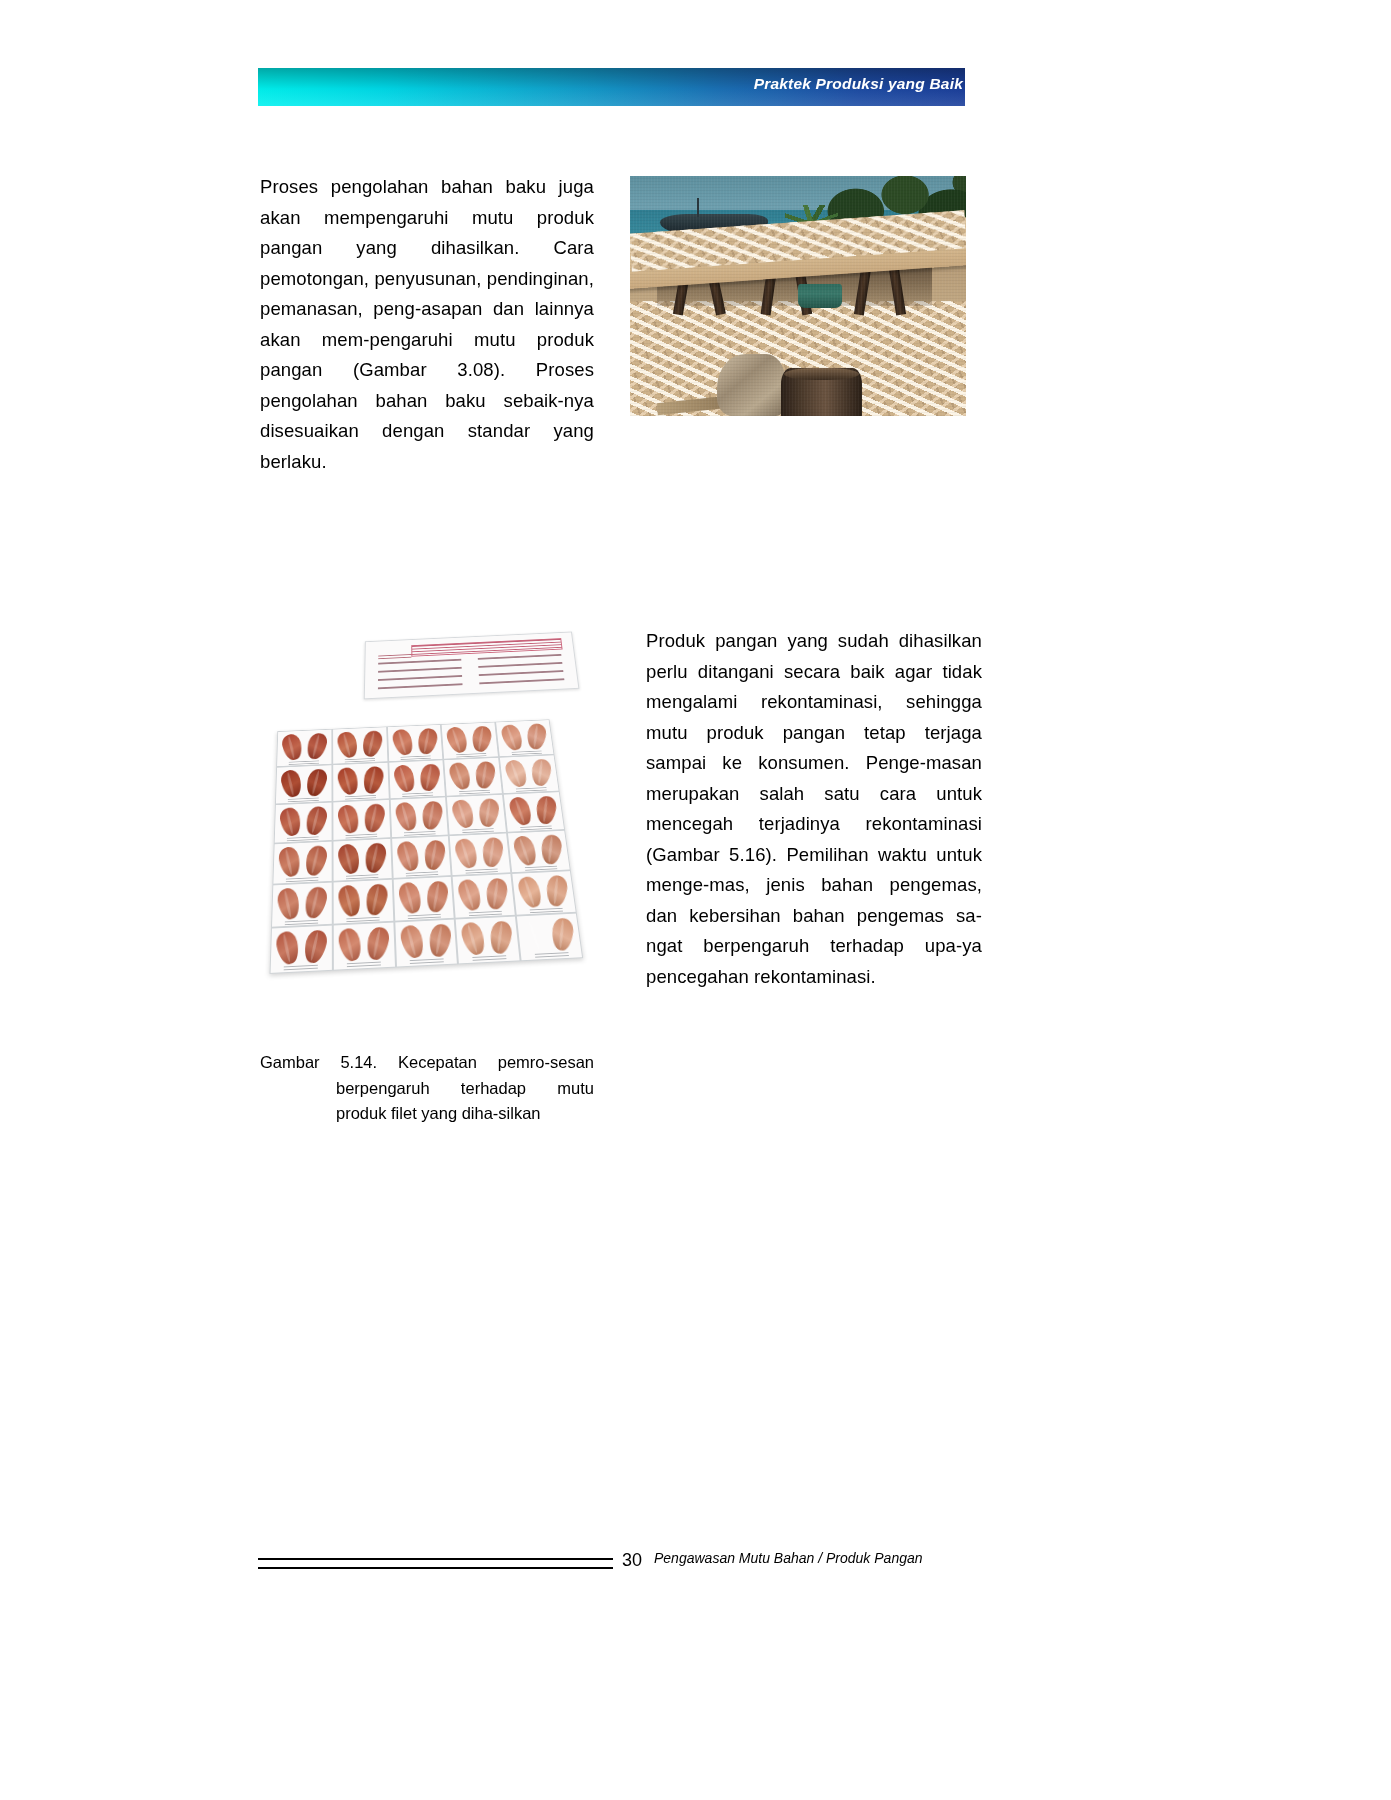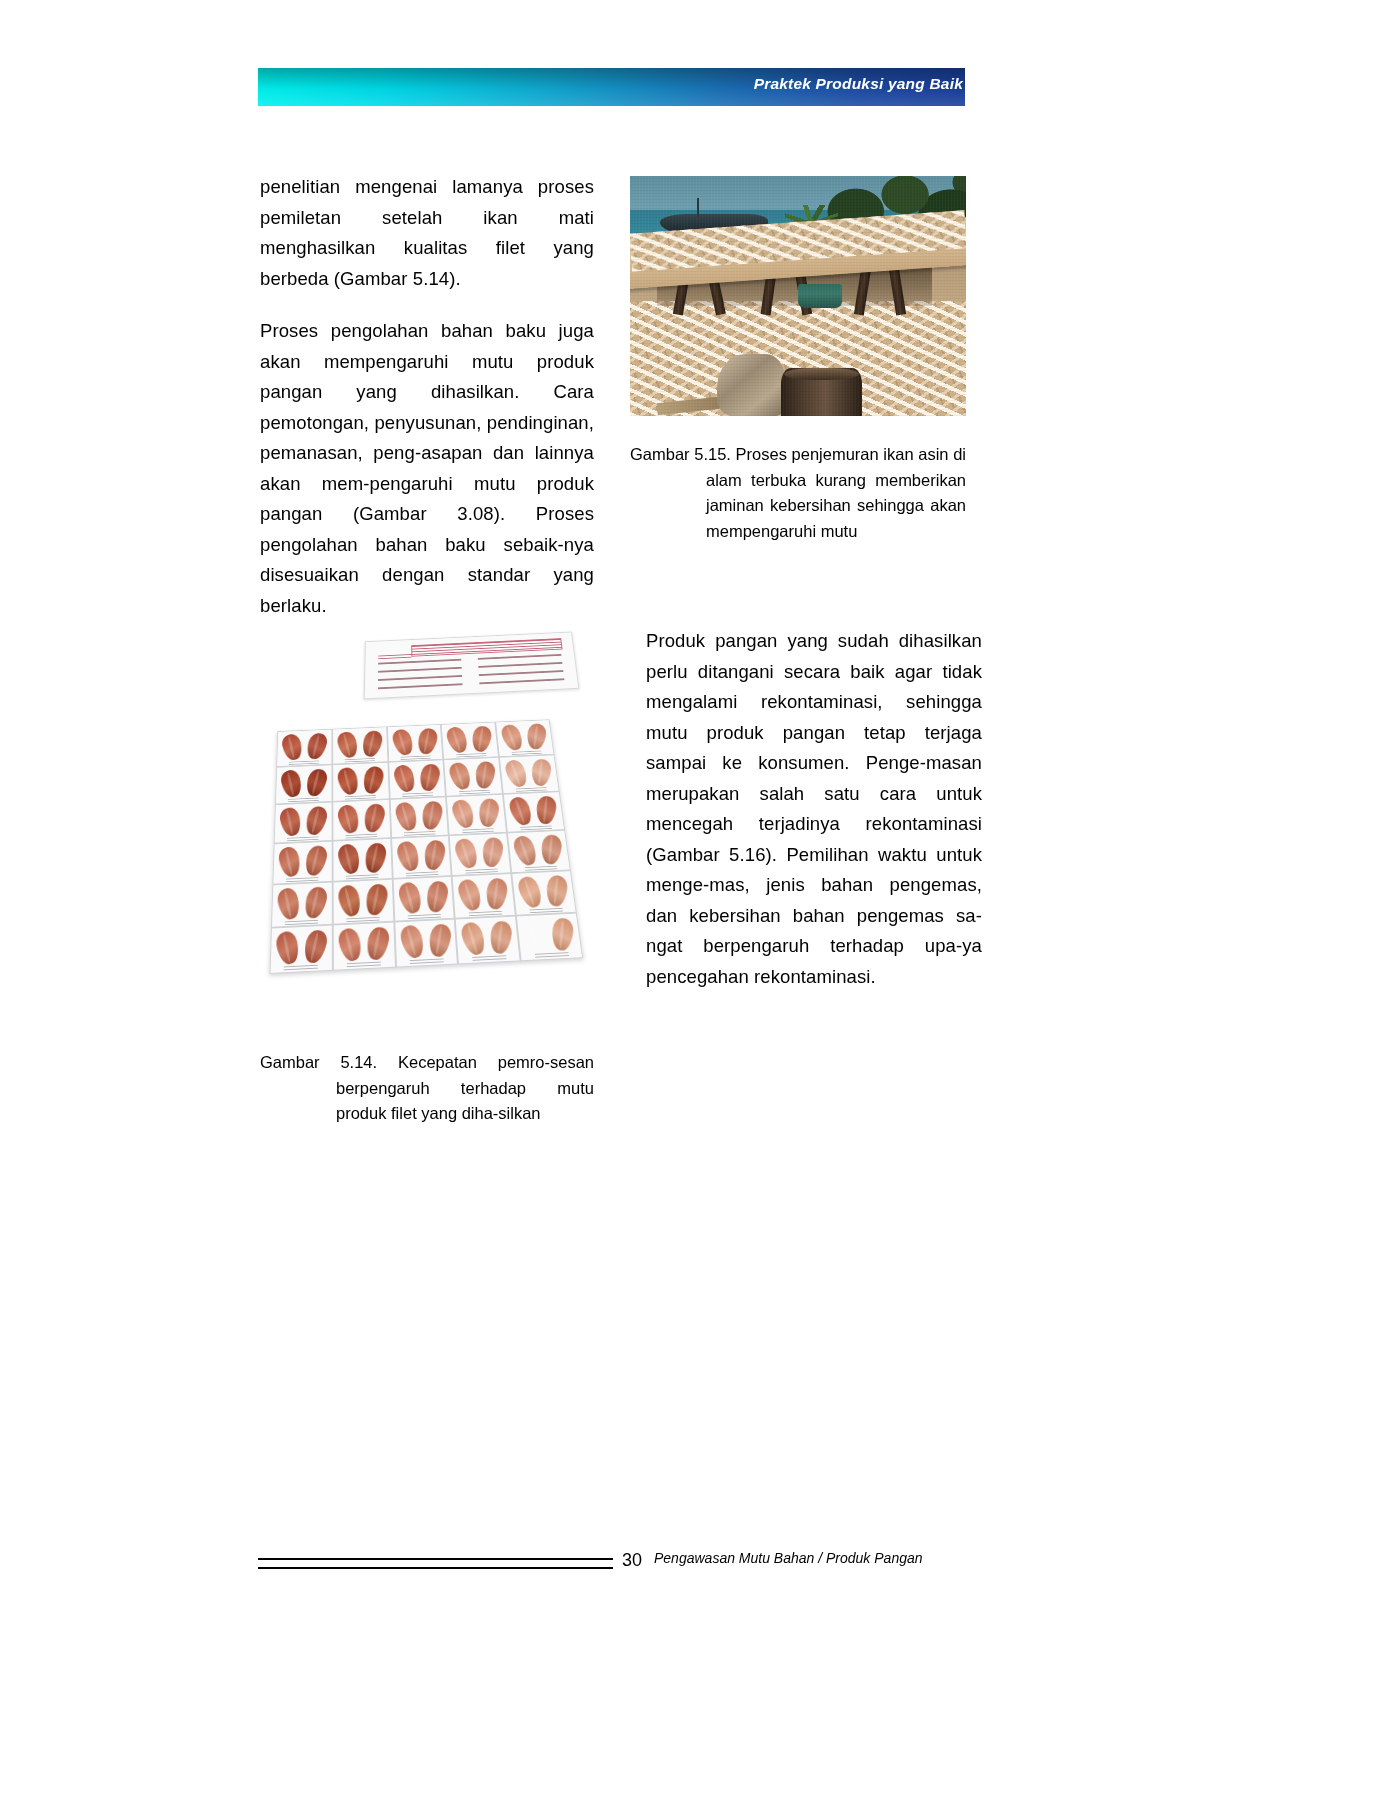--- a/index.html
+++ b/index.html
@@ -336,21 +336,20 @@
 </head>
 <body>
 
 <div class="page">
 
   <div class="header-band">
     <div class="header-title">Praktek Produksi yang Baik</div>
   </div>
 
   <div class="col-left-1">
-    <p class="body-text">penelitian mengenai lamanya proses pemiletan setelah ikan mati menghasilkan kualitas filet yang berbeda (Gambar 5.14).</p>
     <p class="body-text">Proses pengolahan bahan baku juga akan mempengaruhi mutu produk pangan yang dihasilkan. Cara pemotongan, penyusunan, pendinginan, pemanasan, peng-asapan dan lainnya akan mem-pengaruhi mutu produk pangan (Gambar 3.08). Proses pengolahan bahan baku sebaik-nya disesuaikan dengan standar yang berlaku.</p>
   </div>
 
   <div class="col-right-1">
 
     <div class="fig15-photo">
       <div class="f15-leftedge"></div>
       <div class="f15-sky"></div>
       <div class="f15-sea"></div>
       <div class="f15-boat"></div>
@@ -368,24 +367,20 @@
       <div class="f15-leg" style="left:78%; top:36%; width:3%; height:22%; transform:rotate(-9deg);"></div>
       <div class="f15-bucket"></div>
       <div class="f15-rack-table"></div>
       <div class="f15-fish-field f15-fish-top"></div>
       <div class="f15-plank"></div>
       <div class="f15-bag"></div>
       <div class="f15-drum"></div>
       <div class="f15-grain"></div>
     </div>
 
-    <div class="caption fig15-caption">
-      <span>Gambar 5.15.</span>
-      <span class="cap-body">Proses penjemuran ikan asin di alam terbuka kurang memberikan jaminan kebersihan sehingga akan mempengaruhi mutu</span>
-    </div>
   </div>
 
   <div class="col-left-2">
 
     <div class="fig14-photo">
       <div class="f14-header-card">
         <div class="f14-hc-title"></div>
         <div class="f14-hc-tag"></div>
         <div class="f14-hc-lines"></div>
         <div class="f14-hc-lines2"></div>

